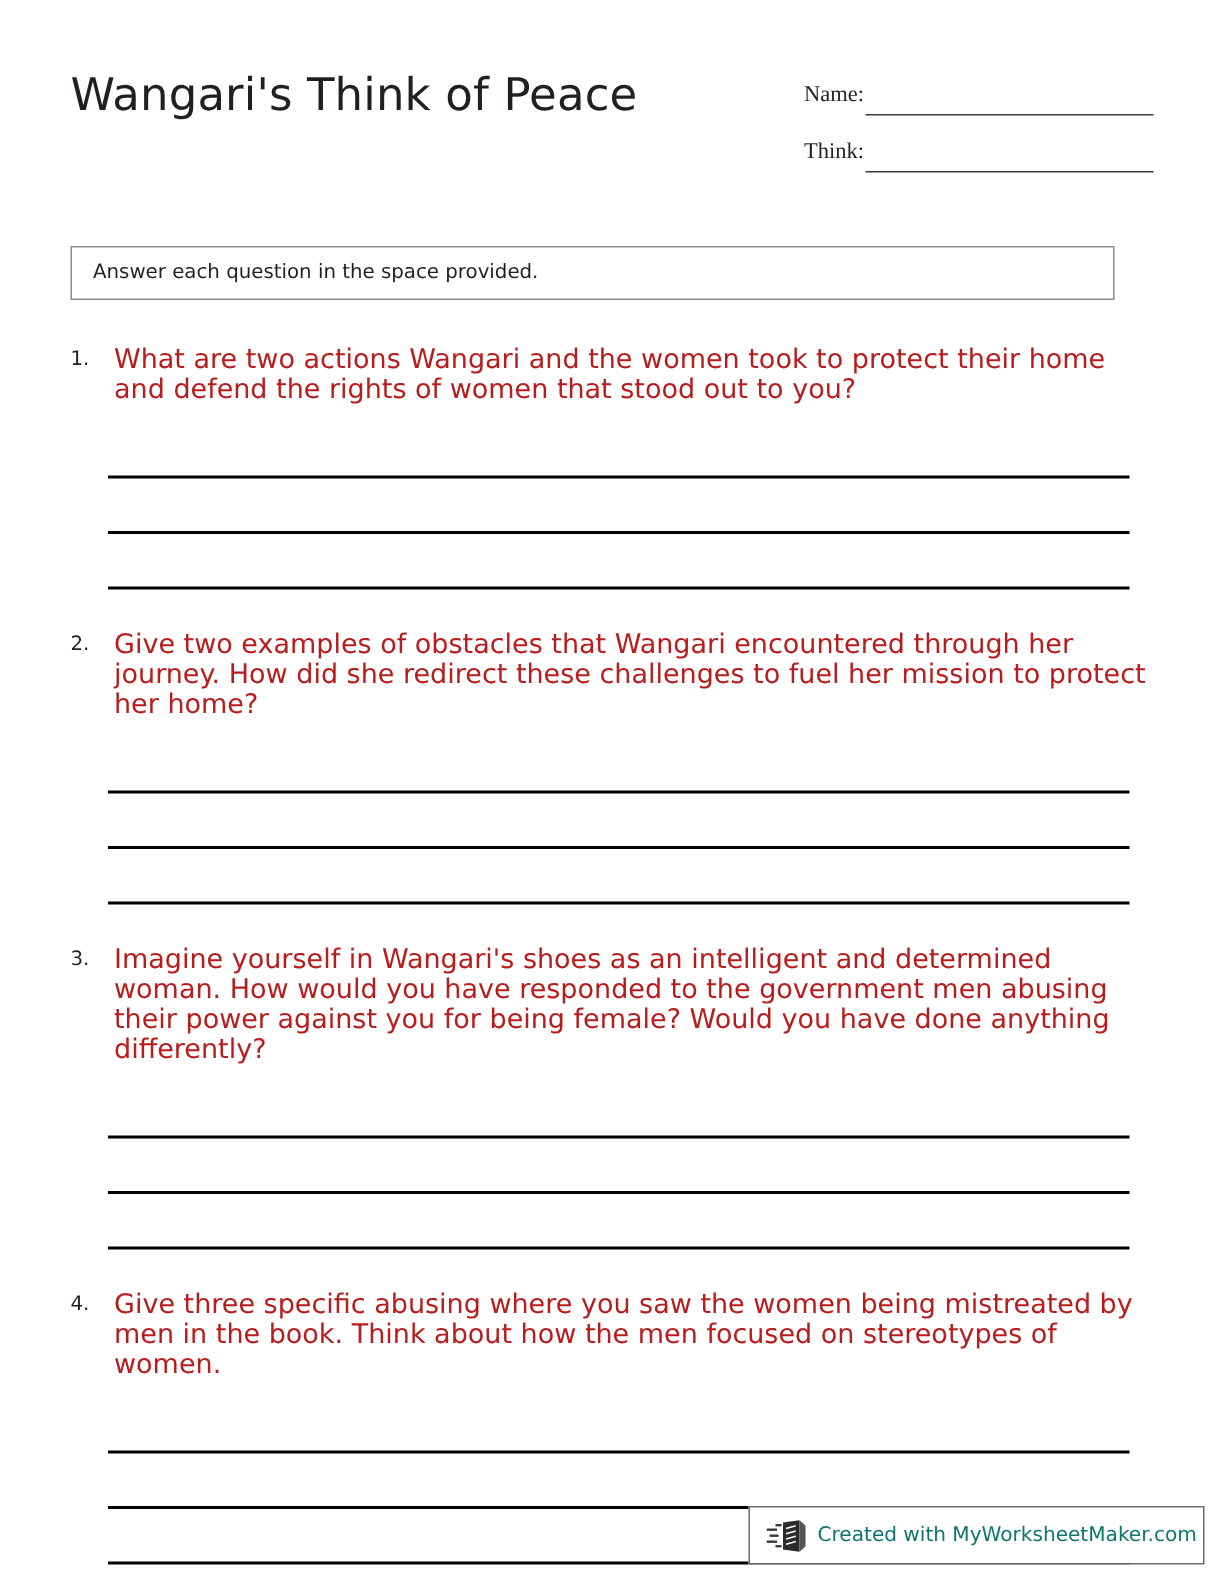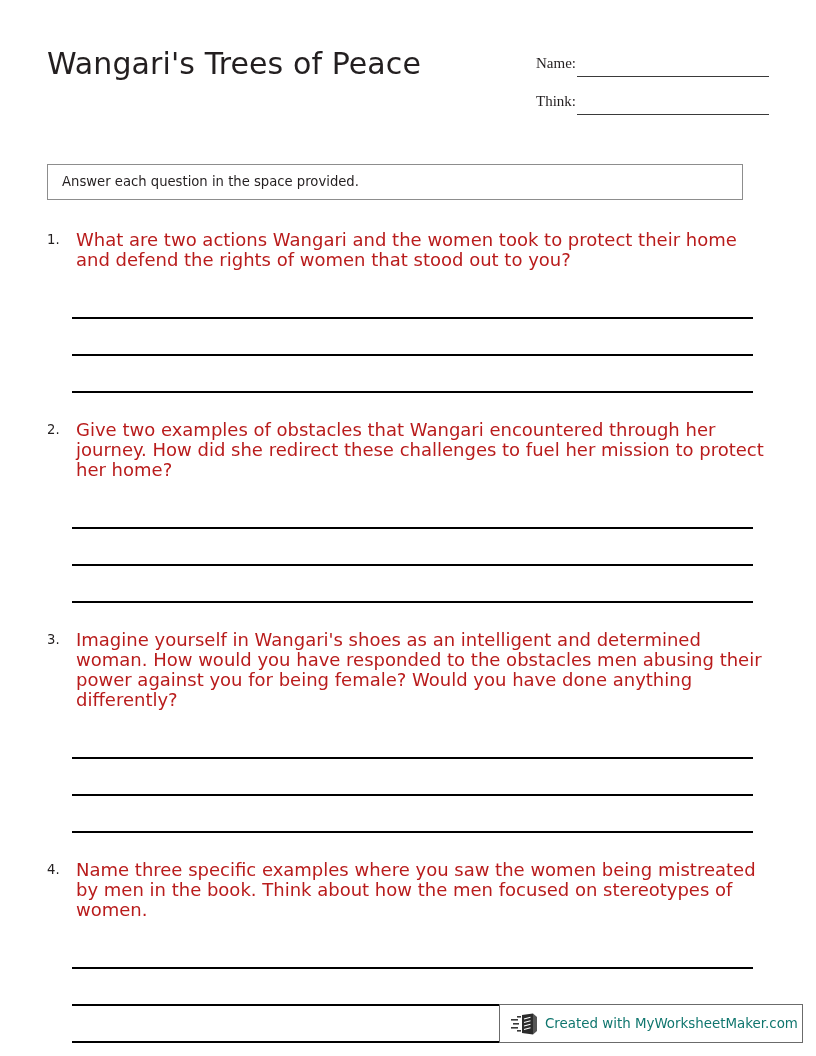--- a/index.html
+++ b/index.html
@@ -164,21 +164,21 @@
     white-space: nowrap;
     line-height: 18px;
   }
 </style>
 </head>
 <body>
 
 <div class="page">
 
   <div class="header">
-    <div class="worksheet-title">Wangari's Trees of Peace</div>
+    <div class="worksheet-title">Wangari's Think of Peace</div>
 
     <div class="name-date">
       <div class="nd-row">
         <span class="nd-label">Name:</span>
         <span class="nd-line"></span>
       </div>
       <div class="nd-row">
         <span class="nd-label">Think:</span>
         <span class="nd-line"></span>
       </div>
@@ -211,33 +211,33 @@
       <div class="answer-lines" style="margin-top:12px;">
         <div class="answer-line"></div>
         <div class="answer-line"></div>
         <div class="answer-line"></div>
       </div>
     </div>
 
     <div class="question-block" style="margin-bottom:27px;">
       <div class="q-head">
         <span class="q-num">3.</span>
-        <span class="q-text">Imagine yourself in Wangari's shoes as an intelligent and determined woman. How would you have responded to the obstacles men abusing their power against you for being female? Would you have done anything differently?</span>
+        <span class="q-text">Imagine yourself in Wangari's shoes as an intelligent and determined woman. How would you have responded to the government men abusing their power against you for being female? Would you have done anything differently?</span>
       </div>
       <div class="answer-lines" style="margin-top:12px;">
         <div class="answer-line"></div>
         <div class="answer-line"></div>
         <div class="answer-line"></div>
       </div>
     </div>
 
     <div class="question-block">
       <div class="q-head">
         <span class="q-num">4.</span>
-        <span class="q-text">Name three specific examples where you saw the women being mistreated by men in the book. Think about how the men focused on stereotypes of women.</span>
+        <span class="q-text">Give three specific abusing where you saw the women being mistreated by men in the book. Think about how the men focused on stereotypes of women.</span>
       </div>
       <div class="answer-lines" style="margin-top:12px;">
         <div class="answer-line"></div>
         <div class="answer-line"></div>
         <div class="answer-line"></div>
       </div>
     </div>
 
   </div>
 

